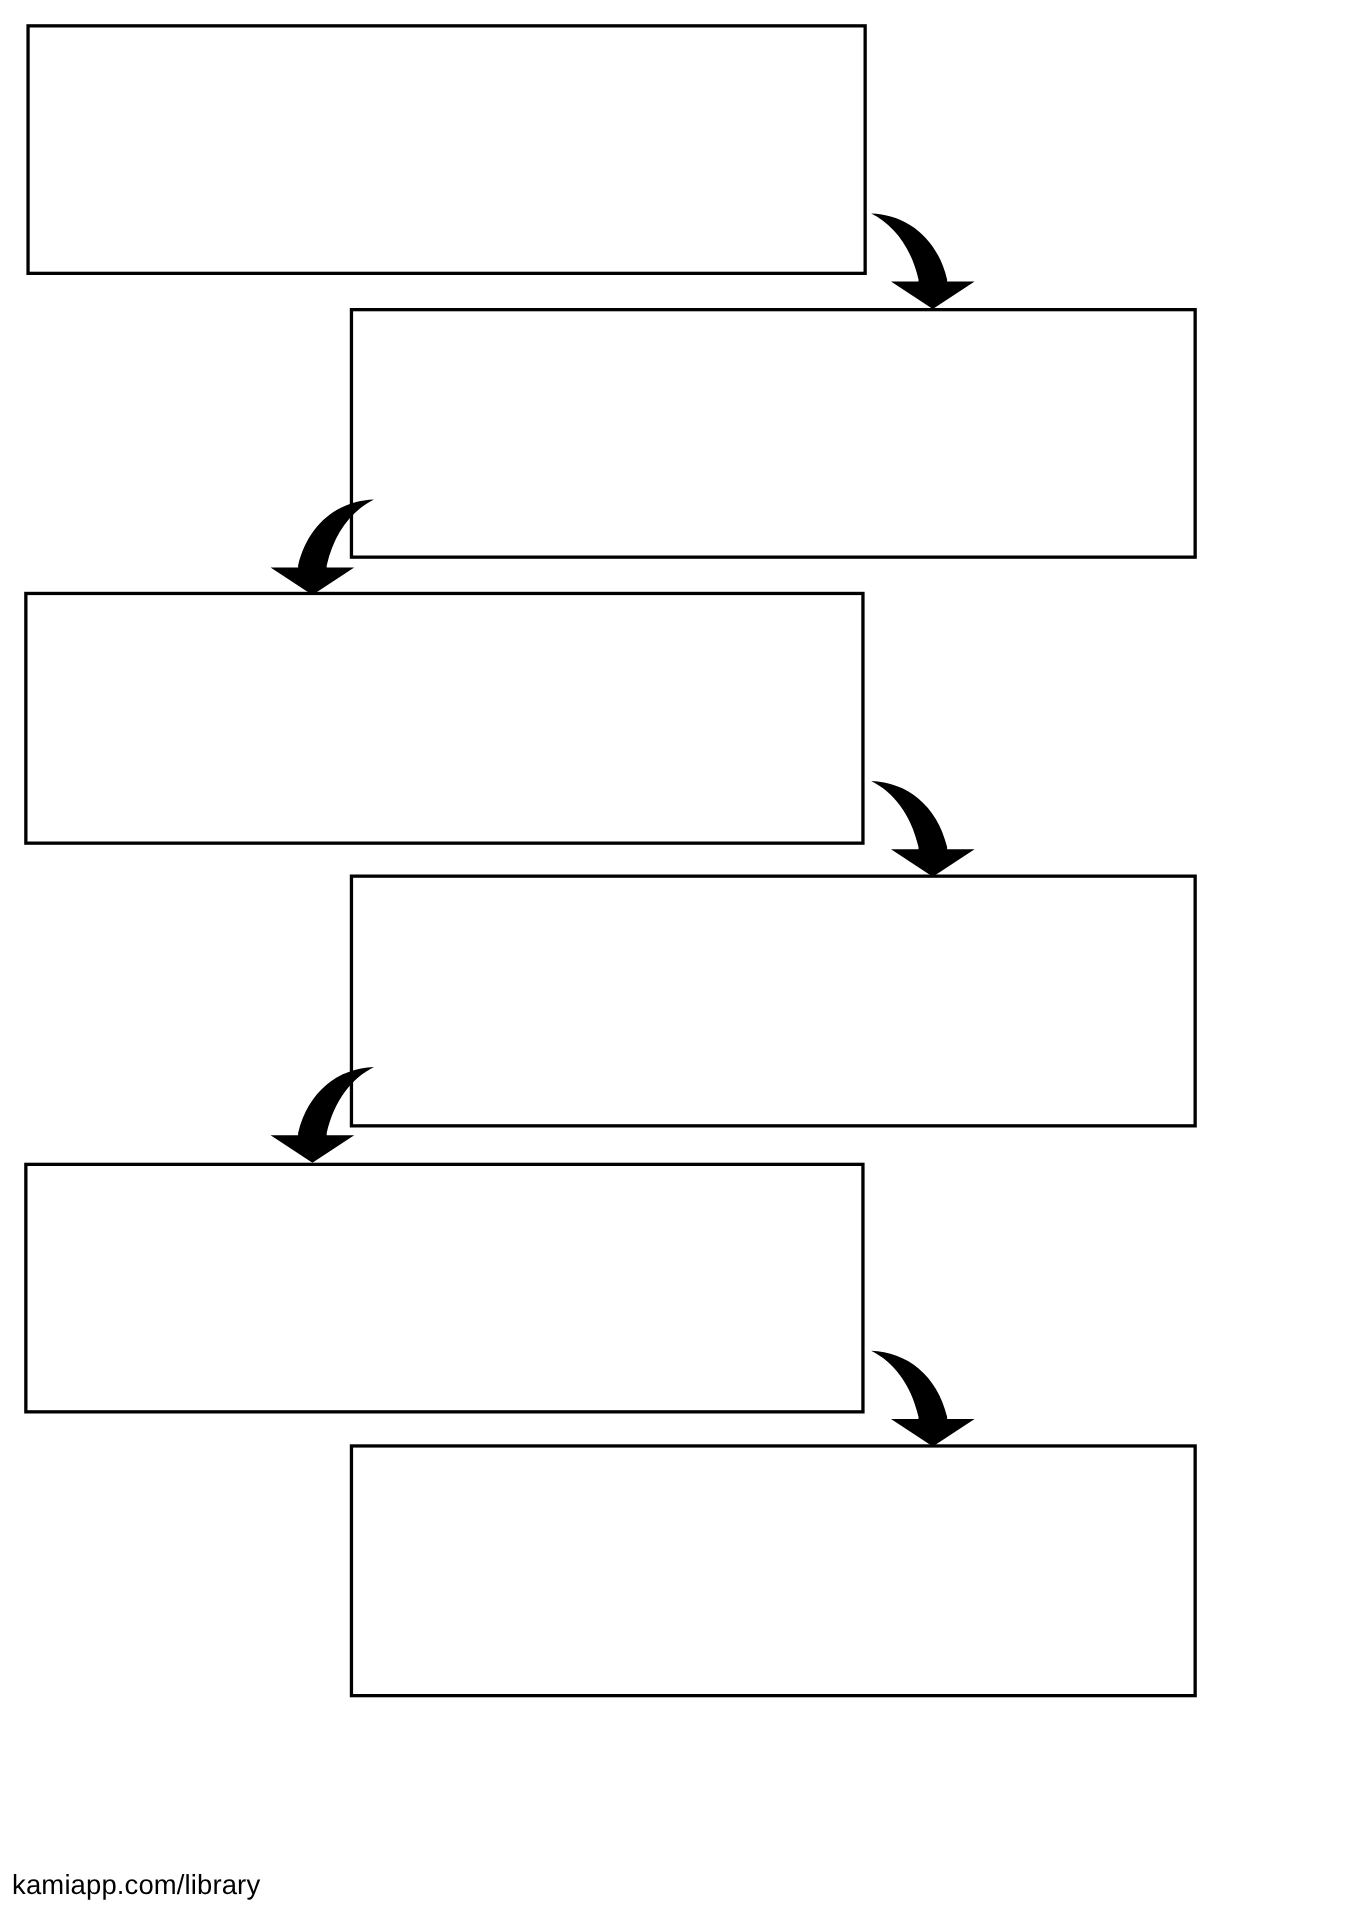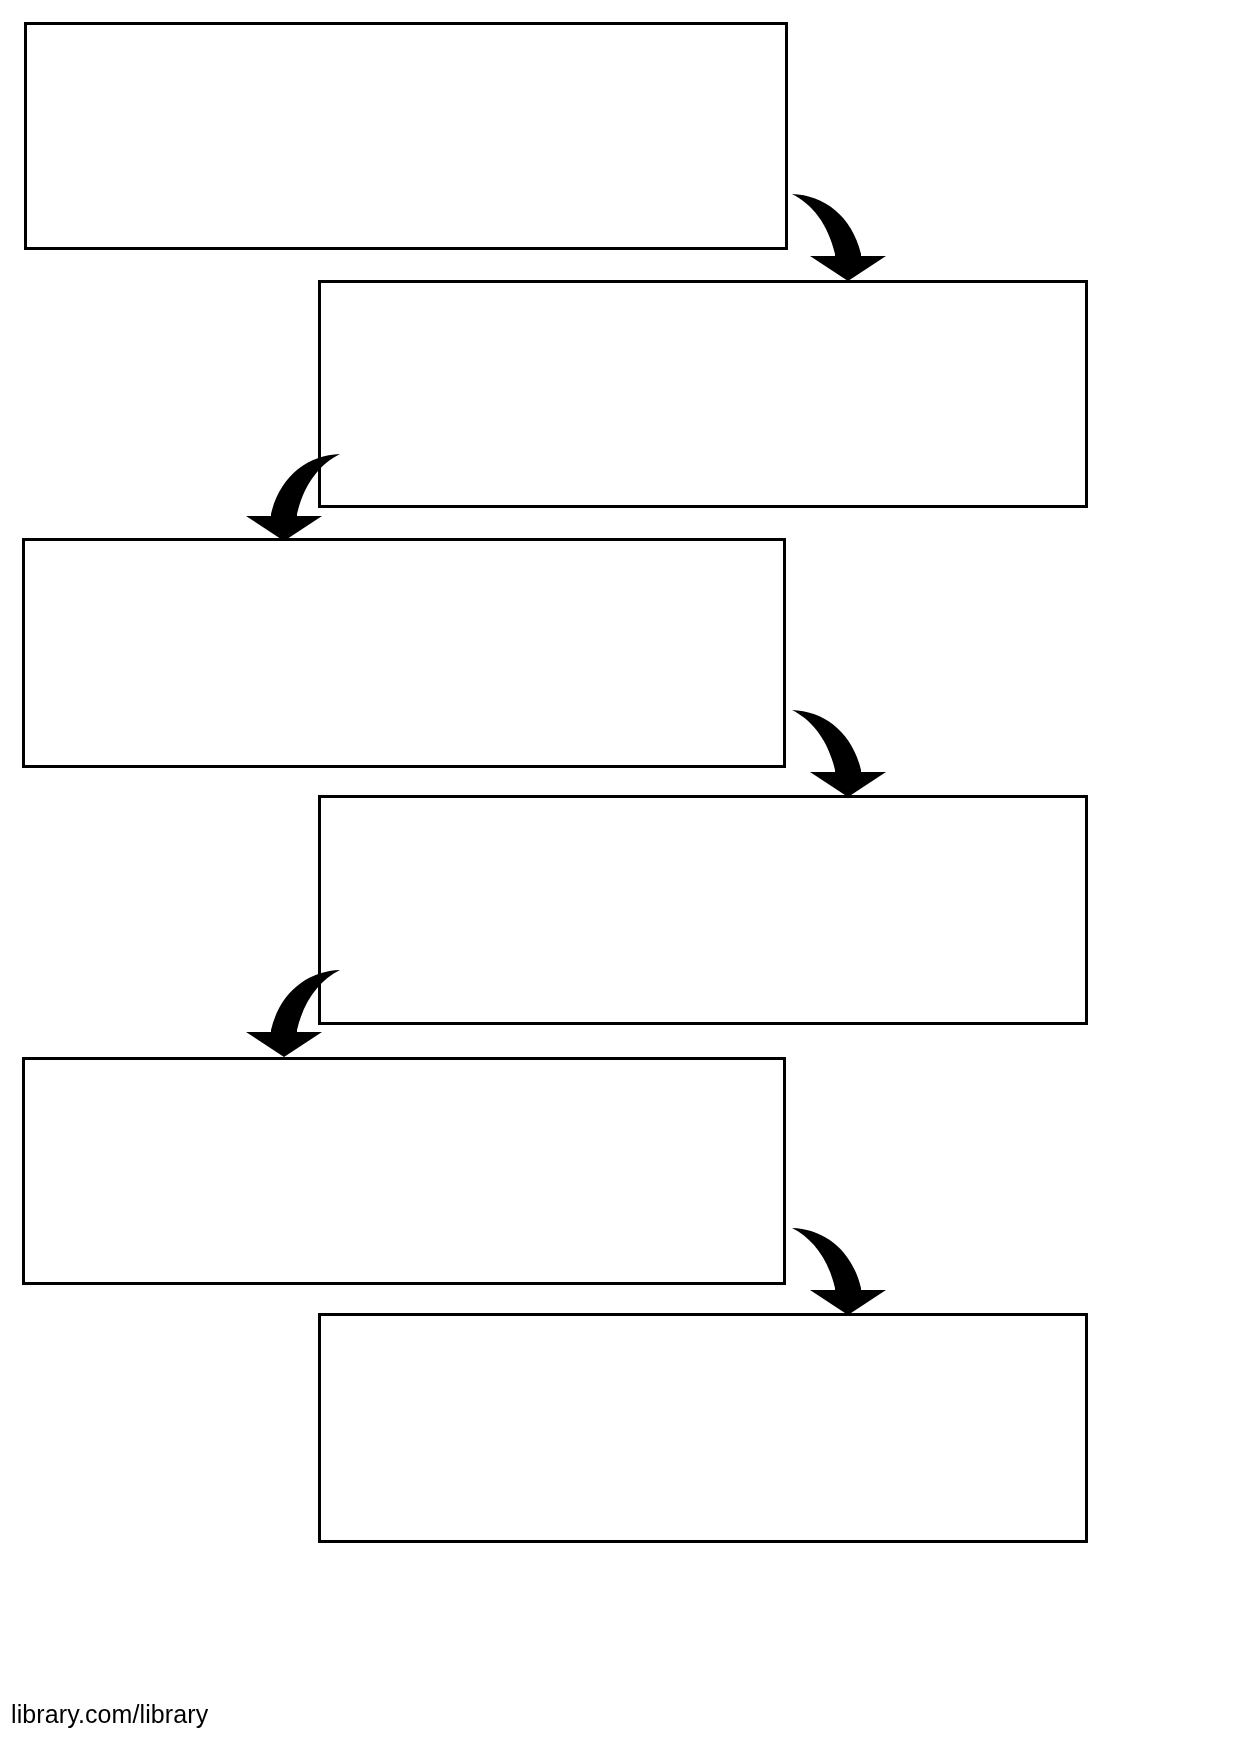--- a/index.html
+++ b/index.html
@@ -101,15 +101,15 @@
       <path d="M108 26 C 76 27, 48 48, 39 86 L 39 88 L 14 88 L 52 113 L 90 88 L 65 88 L 65 86 C 72 56, 88 36, 108 26 Z" fill="#000000"></path>
     </svg>
   </div>
 
   <div class="arrow" id="a5" style="left: 790px; top: 1202px; width: 110px; height: 115px;">
     <svg viewBox="0 0 110 115" xmlns="http://www.w3.org/2000/svg" aria-hidden="true">
       <path d="M2 26 C 34 27, 62 48, 71 86 L 71 88 L 96 88 L 58 113 L 20 88 L 45 88 L 45 86 C 38 56, 22 36, 2 26 Z" fill="#000000"></path>
     </svg>
   </div>
 
-  <div id="footer-url">library.com/library</div>
+  <div id="footer-url">kamiapp.com/library</div>
 
 </div>
 
 </body></html>

